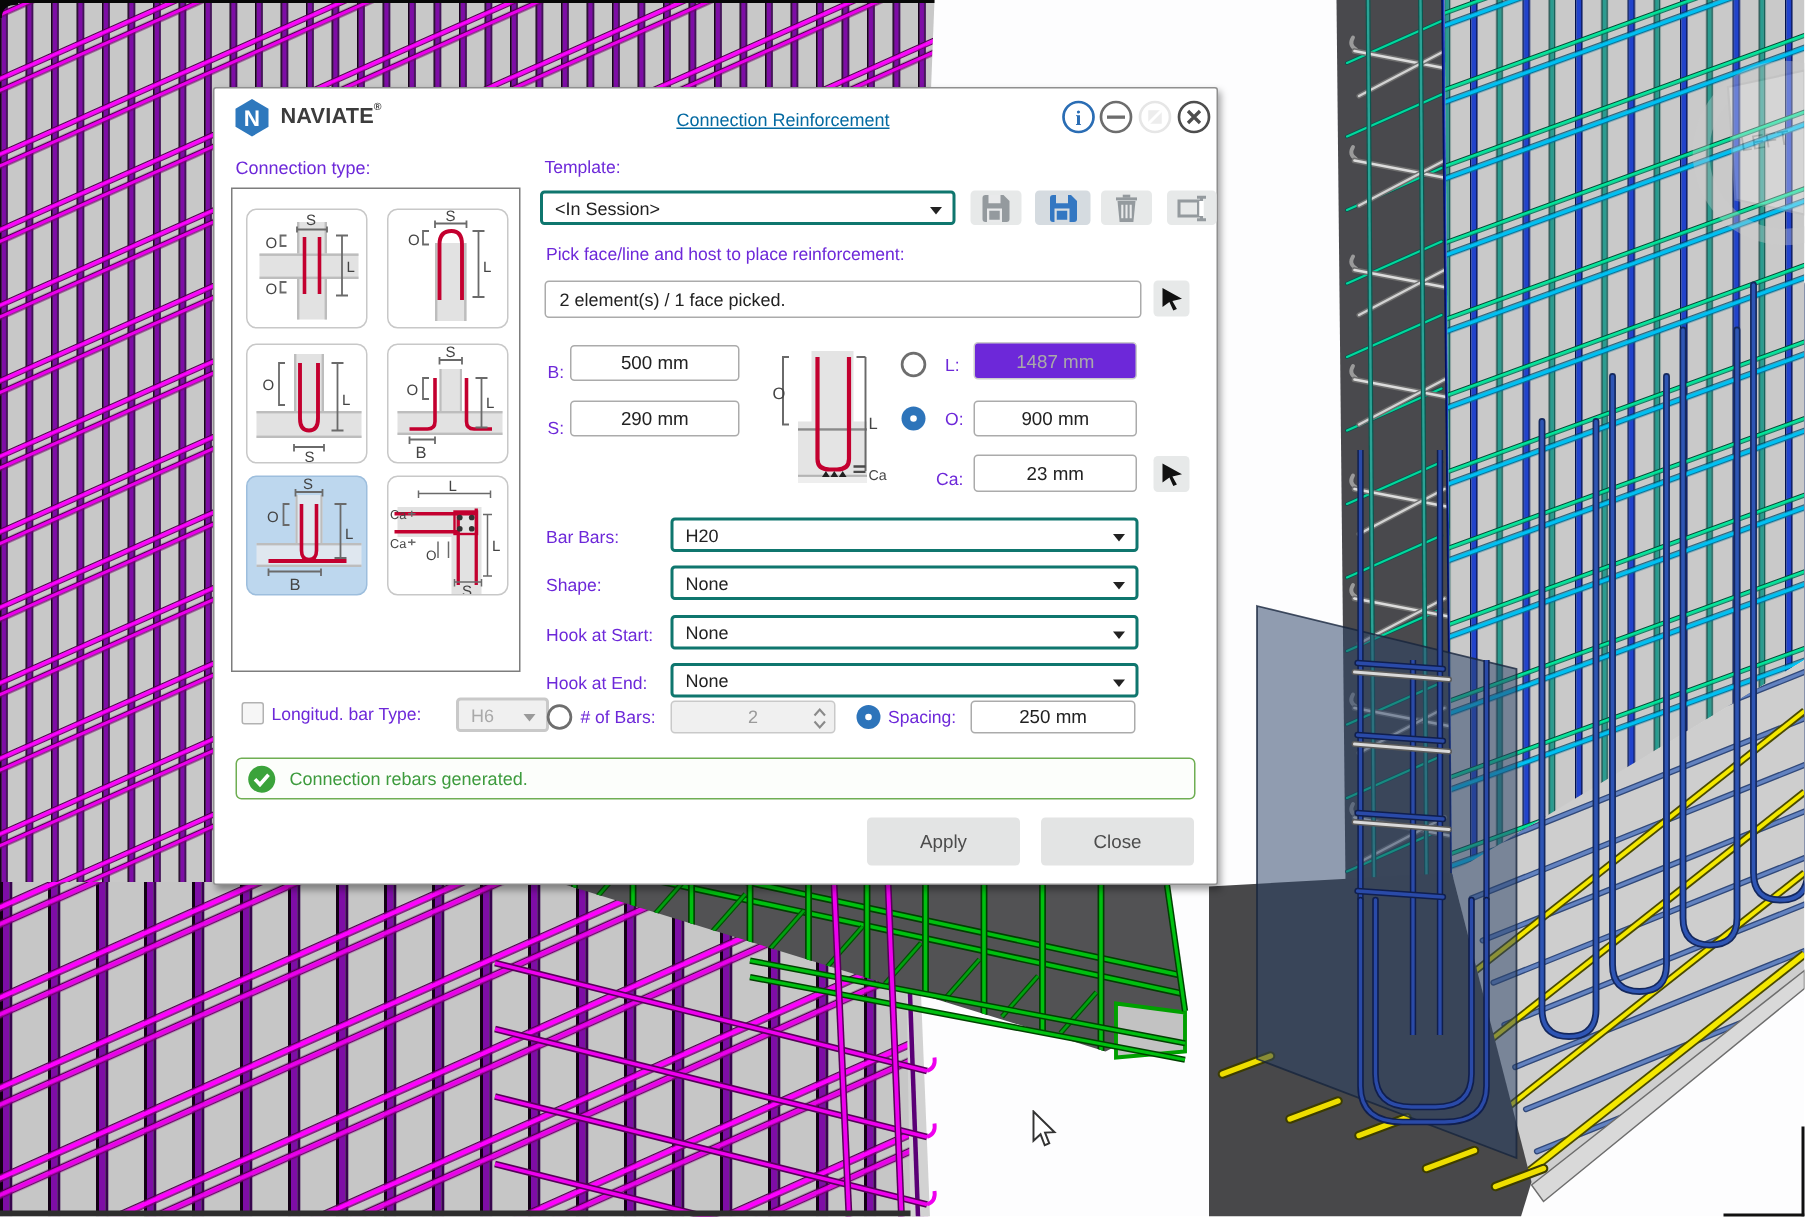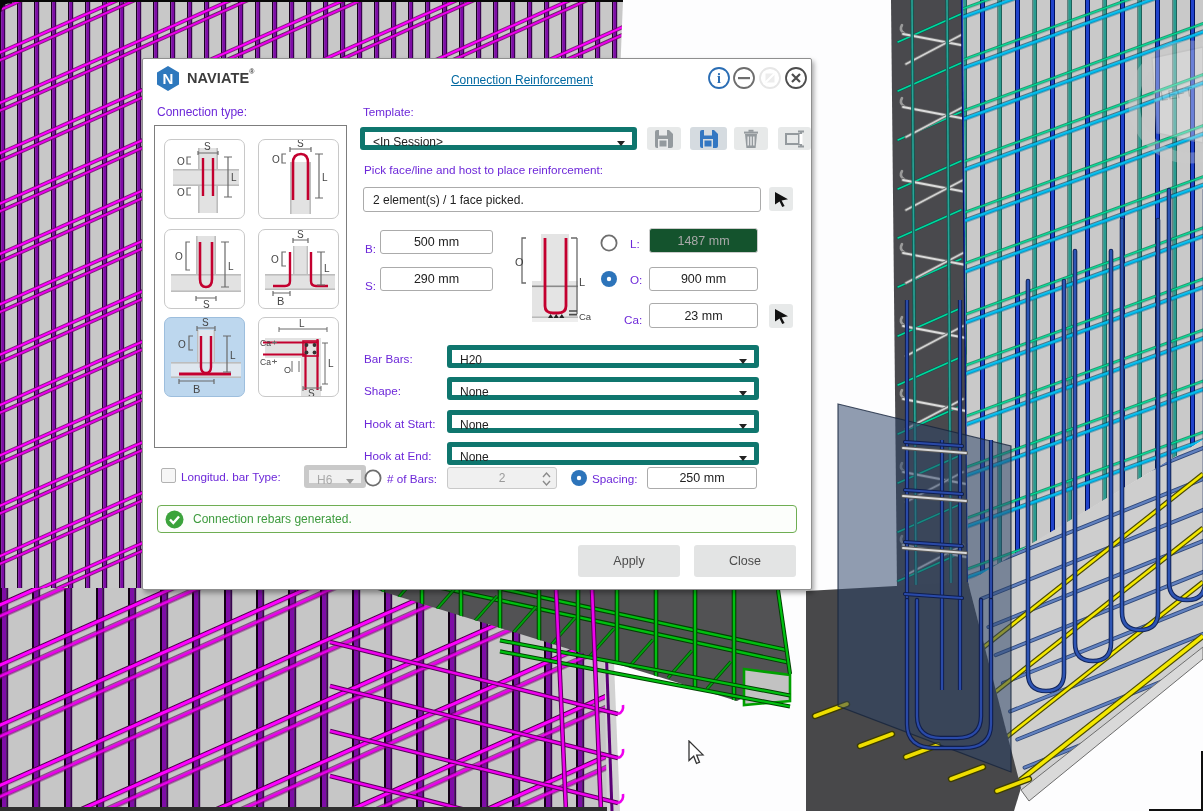--- a/index.html
+++ b/index.html
@@ -13,34 +13,34 @@
 .brand .reg { font-size:7px; vertical-align:top; position:relative; top:-2px; }
 .title { position:absolute; left:200px; top:14px; width:250px; text-align:right;
   font-size:12px; color:#0369a1;text-decoration:underline; }
 .ticons { position:absolute; left:564px; top:6px; }
 .lab { position:absolute; font-size:11.7px; color:#6d28d9; white-space:nowrap; }
 .grpbox { position:absolute; left:11px; top:66px; width:193px; height:323px;
   border:1px solid #7d7d7d; background:#fff; }
 .thumb { position:absolute; width:81px; height:80px; border:1px solid #c8c8c8;
   border-radius:7px; background:#fff; overflow:hidden; }
 .thumb.sel { background:#bdd7ee; border-color:#9dbedd; }
-.combo { position:absolute; border:5px solid #0f766e; border-radius:3px; background:#fff;
+.combo { position:absolute; border:2px solid #0f766e; border-radius:3px; background:#fff;
   font-size:12px; color:#222; line-height:21px; padding-left:8px; }
 .combo.dis { background:#f0f0f0; border-color:#c9c9c9; color:#a9a9a9; }
 .dar { position:absolute; right:7px; top:9px; width:0; height:0;
   border-left:4.5px solid transparent; border-right:4.5px solid transparent;
   border-top:5px solid #222; }
 .dar.gar { border-top-color:#9a9a9a; }
 .ibtn { position:absolute; height:23px; background:#e7e9e9; border-radius:3px;
   display:flex; align-items:center; justify-content:center; }
 .ibtn.ibsel { background:#d5dbe0; }
 .field { position:absolute; border:1px solid #ababab; border-radius:3px; background:#fff;
   font-size:12.5px; color:#222; display:flex; align-items:center; justify-content:center; }
 .field.tl { justify-content:flex-start; padding-left:9px; font-size:12px; }
-.field.dis { background:#14532d; border-color:#cccccc; color:#a9a9a9; }
+.field.dis { background:#6d28d9; border-color:#cccccc; color:#a9a9a9; }
 .diag { position:absolute; }
 .rad { position:absolute; }
 .cbx { position:absolute; left:18px; top:409px; width:15px; height:15px;
   border:1px solid #b2b2b2; border-radius:2px; background:#f6f6f6; }
 .spin { position:absolute; left:304px; top:408px; width:110px; height:22px;
   background:#f0f0f0; border:1px solid #c9c9c9; border-radius:3px;
   font-size:12px; color:#9a9a9a; display:flex; align-items:center; justify-content:center; }
 .spar { position:absolute; right:5px; top:3px; }
 .msg { position:absolute; left:14px; top:446px; width:640px; height:28px;
   border:1.4px solid #6fae53; border-radius:4px; background:#fcfefb;

